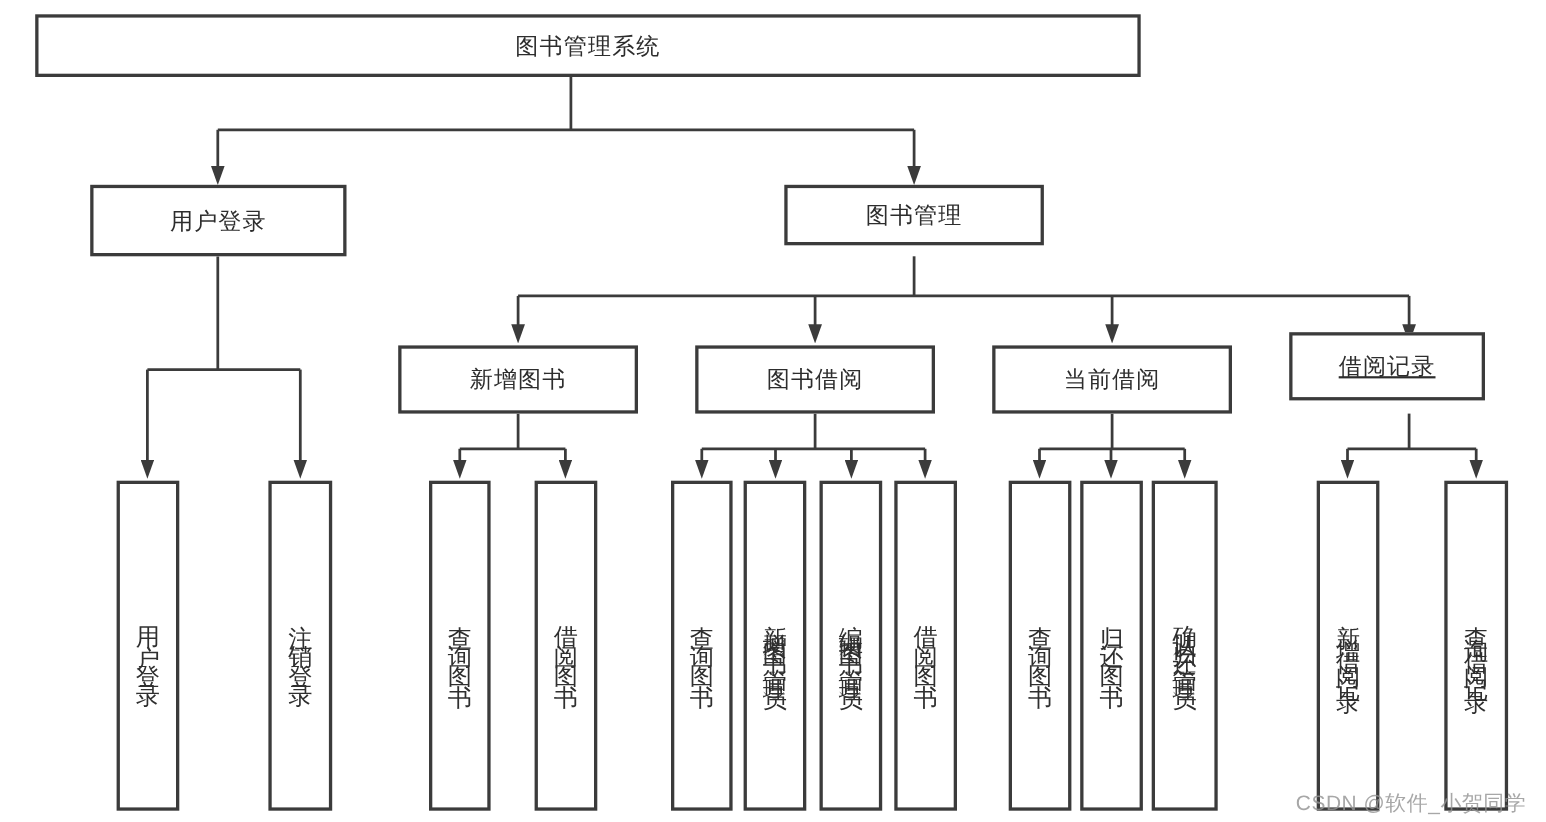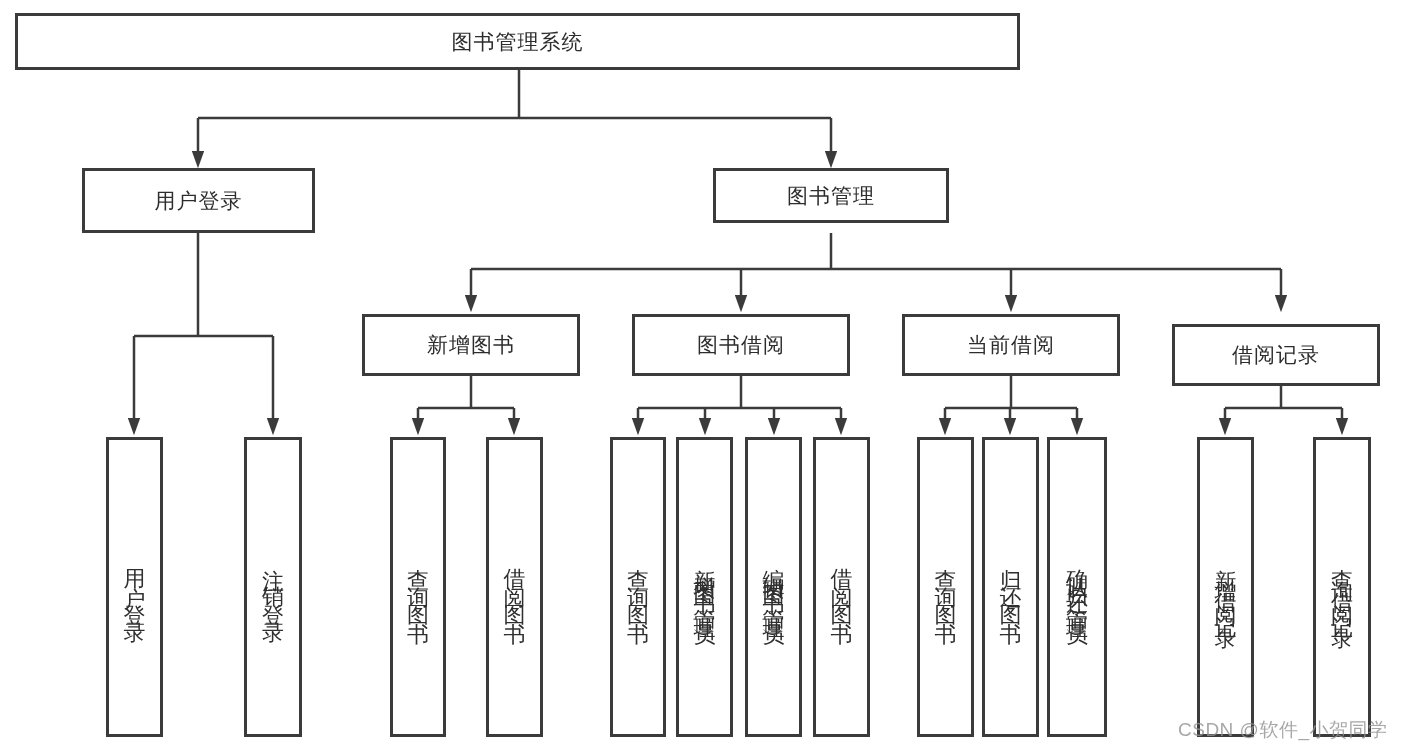--- a/index.html
+++ b/index.html
@@ -74,41 +74,41 @@
     <path class="edge" marker-end="url(#arw)" d="M945 408 V419"></path>
     <path class="edge" marker-end="url(#arw)" d="M1010 408 V419"></path>
     <path class="edge" marker-end="url(#arw)" d="M1077 408 V419"></path>
 
     <path class="edge" d="M1281 376 V408"></path>
     <path class="edge" d="M1225 408 H1342"></path>
     <path class="edge" marker-end="url(#arw)" d="M1225 408 V419"></path>
     <path class="edge" marker-end="url(#arw)" d="M1342 408 V419"></path>
   </svg>
 
-  <div class="box hbox" style="left:15px;top:13px;width:1005px;height:57px;text-align:right;">
+  <div class="box hbox" style="left:32px;top:13px;width:1005px;height:57px;text-align:right;">
     <span>图书管理系统</span>
   </div>
 
   <div class="box hbox" style="left:82px;top:168px;width:233px;height:65px;">
     <span>用户登录</span>
   </div>
   <div class="box hbox" style="left:713px;top:168px;width:236px;height:55px;">
     <span>图书管理</span>
   </div>
 
   <div class="box hbox" style="left:362px;top:314px;width:218px;height:62px;">
     <span>新增图书</span>
   </div>
   <div class="box hbox" style="left:632px;top:314px;width:218px;height:62px;">
     <span>图书借阅</span>
   </div>
   <div class="box hbox" style="left:902px;top:314px;width:218px;height:62px;">
     <span>当前借阅</span>
   </div>
-  <div class="box hbox" style="left:1172px;top:324px;width:208px;height:62px;">
+  <div class="box hbox" style="left:1172px;top:302px;width:178px;height:62px;text-decoration:underline;">
     <span>借阅记录</span>
   </div>
 
   <div class="box vbox v-short" style="left:106px;top:437px;width:57px;height:300px;">
     <span>用户登录</span>
   </div>
   <div class="box vbox v-short" style="left:244px;top:437px;width:58px;height:300px;">
     <span>注销登录</span>
   </div>
 

